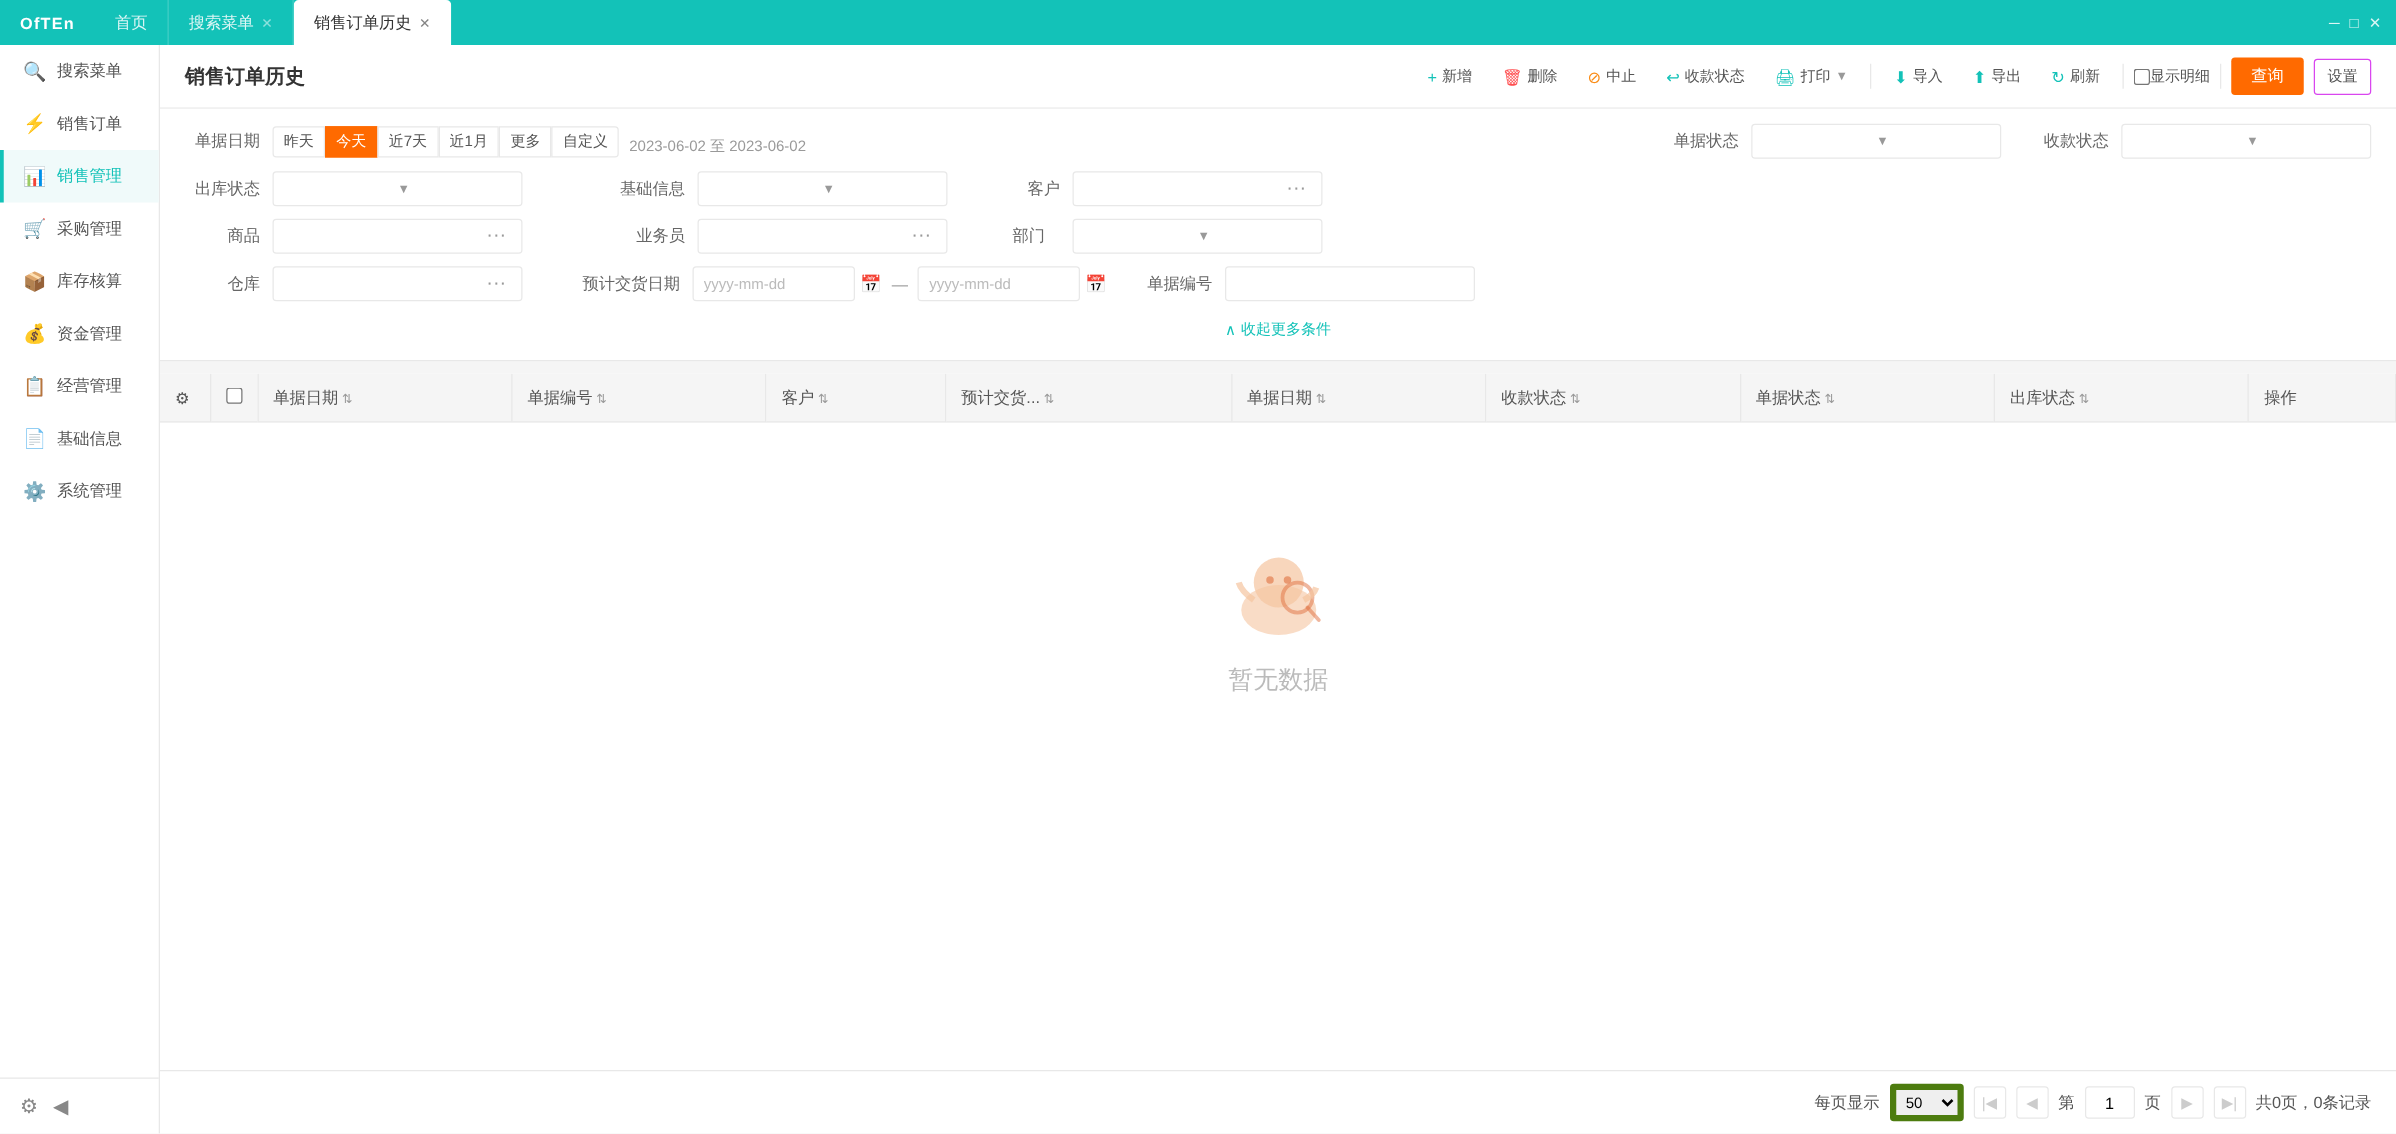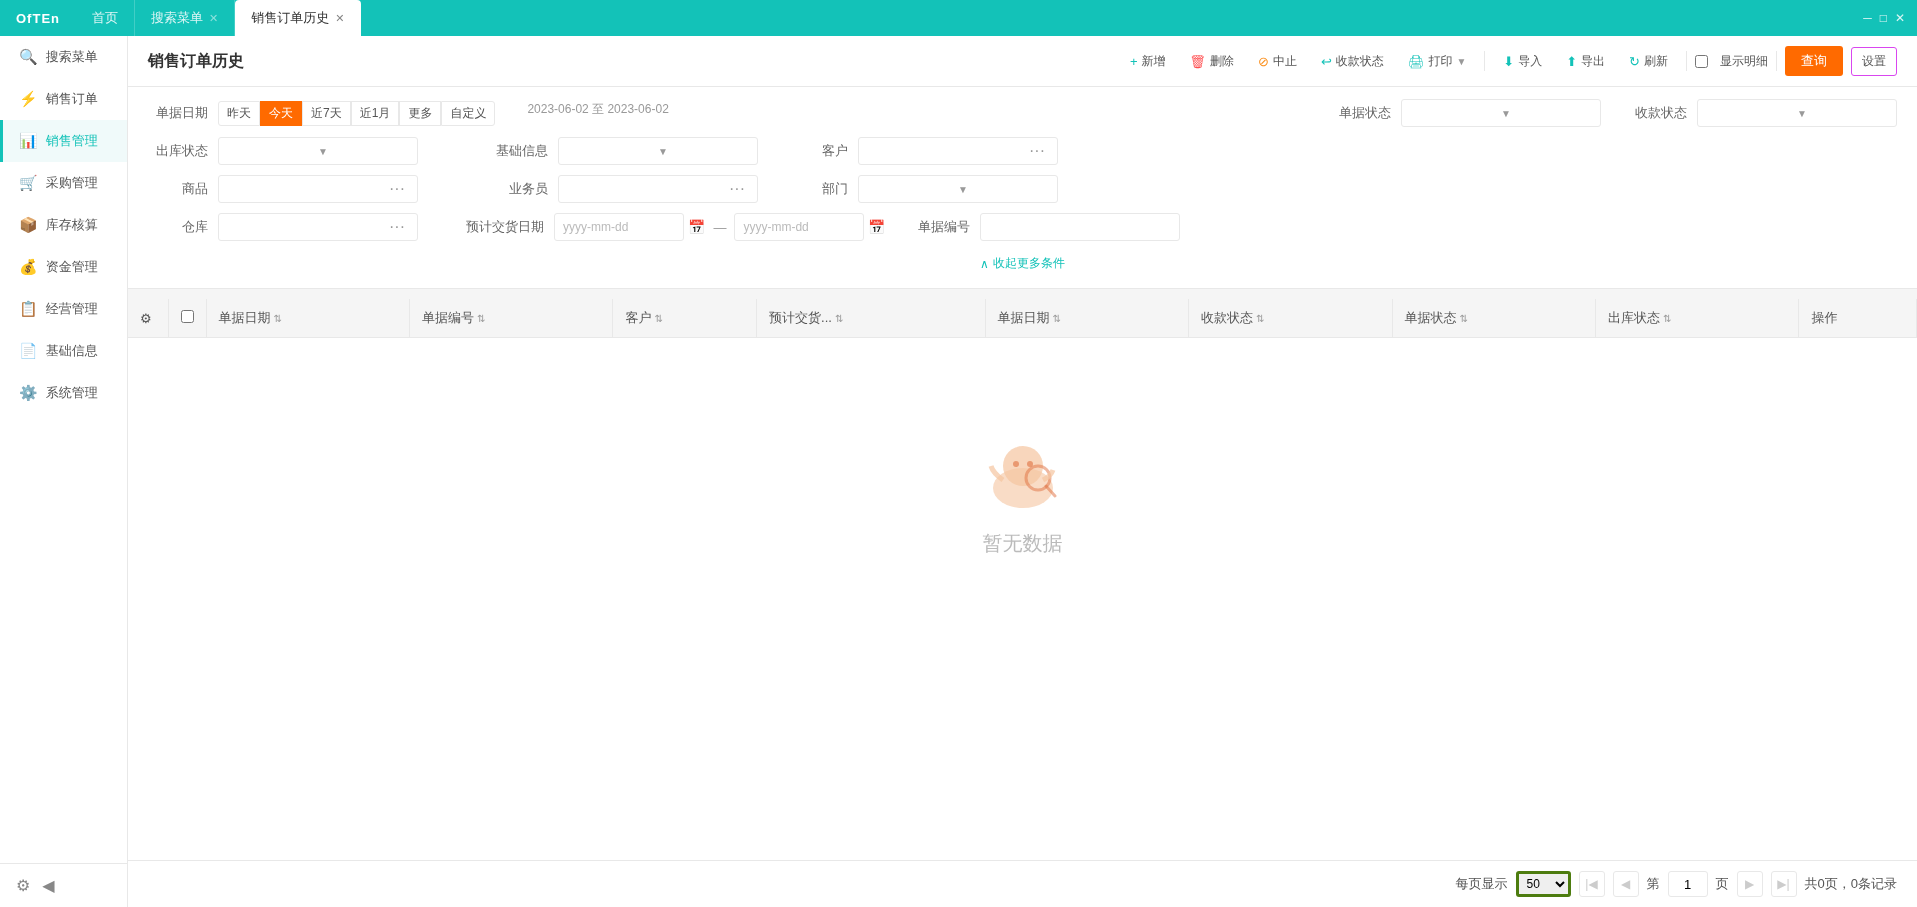--- a/index.html
+++ b/index.html
@@ -142,21 +142,21 @@
     .toolbar-btn-primary {
       background: #ff6a00;
       color: #fff;
       border: none;
       padding: 6px 16px;
       border-radius: 3px;
       cursor: pointer;
       font-size: 13px;
     }
     .toolbar-divider { width: 1px; height: 20px; background: #e8e8e8; margin: 0 4px; }
-    .show-detail-label { display: flex; align-items: center; gap: 12px; font-size: 12px; color: #555; cursor: pointer; }
+    .show-detail-label { display: flex; align-items: center; gap: 0; font-size: 12px; color: #555; cursor: pointer; }
     .show-detail-checkbox { width: 13px; height: 13px; }
 
     
     .filter-area {
       background: #fff;
       padding: 12px 20px;
       border-bottom: 1px solid #e8e8e8;
       flex-shrink: 0;
     }
     .filter-row {
@@ -170,22 +170,22 @@
       width: 70px;
       color: #666;
       font-size: 13px;
       flex-shrink: 0;
       text-align: right;
       padding-right: 10px;
     }
     .filter-control {
       flex: 1;
       display: flex;
-      align-items: flex-start;
-      gap: 24px;
+      align-items: flex-end;
+      gap: 0;
     }
     .date-group {
       display: flex;
       align-items: center;
       gap: 0;
     }
     .date-btn {
       padding: 3px 8px;
       border: 1px solid #e8e8e8;
       background: #fff;
@@ -305,21 +305,21 @@
       justify-content: flex-end;
       padding: 10px 20px;
       background: #fff;
       border-top: 1px solid #e8e8e8;
       gap: 8px;
       font-size: 13px;
       color: #555;
       flex-shrink: 0;
     }
     .page-size-select {
-      border: 3px solid #4d7c0f;
+      border: 5px solid #4d7c0f;
       border-radius: 3px;
       padding: 2px 4px;
       font-size: 12px;
       outline: none;
     }
     .page-nav-btn {
       border: 1px solid #e8e8e8;
       background: #fff;
       border-radius: 3px;
       width: 26px;
@@ -522,21 +522,21 @@
           <span style="flex:1;color:#bbb;font-size:12px;"></span>
           <span class="filter-dots">···</span>
         </div>
 
         <span class="filter-label" style="width:80px;margin-left:60px;">业务员</span>
         <div style="display:flex;align-items:center;border:1px solid #e8e8e8;border-radius:3px;width:200px;height:28px;padding:0 8px;flex:none;">
           <span style="flex:1;color:#bbb;font-size:12px;"></span>
           <span class="filter-dots">···</span>
         </div>
 
-        <span class="filter-label" style="width:60px;margin-left:40px;">部门</span>
+        <span class="filter-label" style="width:60px;margin-left:40px;text-align:center;">部门</span>
         <div class="filter-select-wrap" style="width:200px;flex:none;">
           <span></span>
           <span class="chevron">▼</span>
         </div>
       </div>
 
       <div class="filter-row">
         <span class="filter-label">仓库</span>
         <div style="display:flex;align-items:center;border:1px solid #e8e8e8;border-radius:3px;width:200px;height:28px;padding:0 8px;flex:none;">
           <span style="flex:1;color:#bbb;font-size:12px;"></span>

